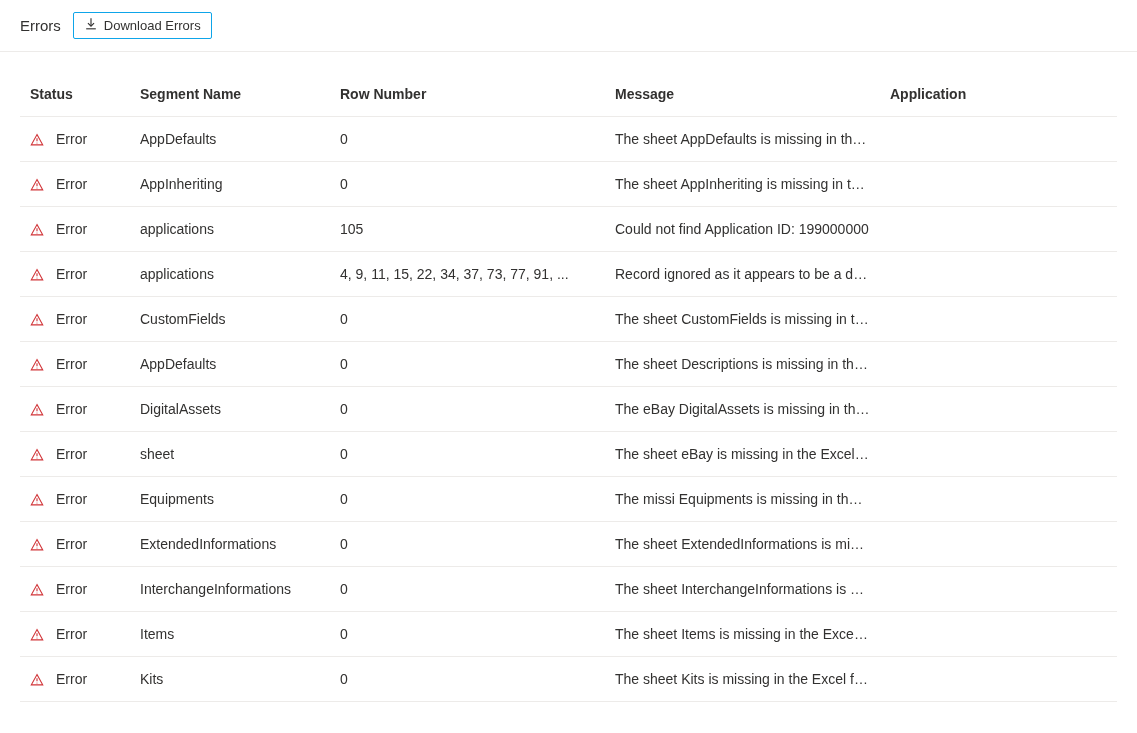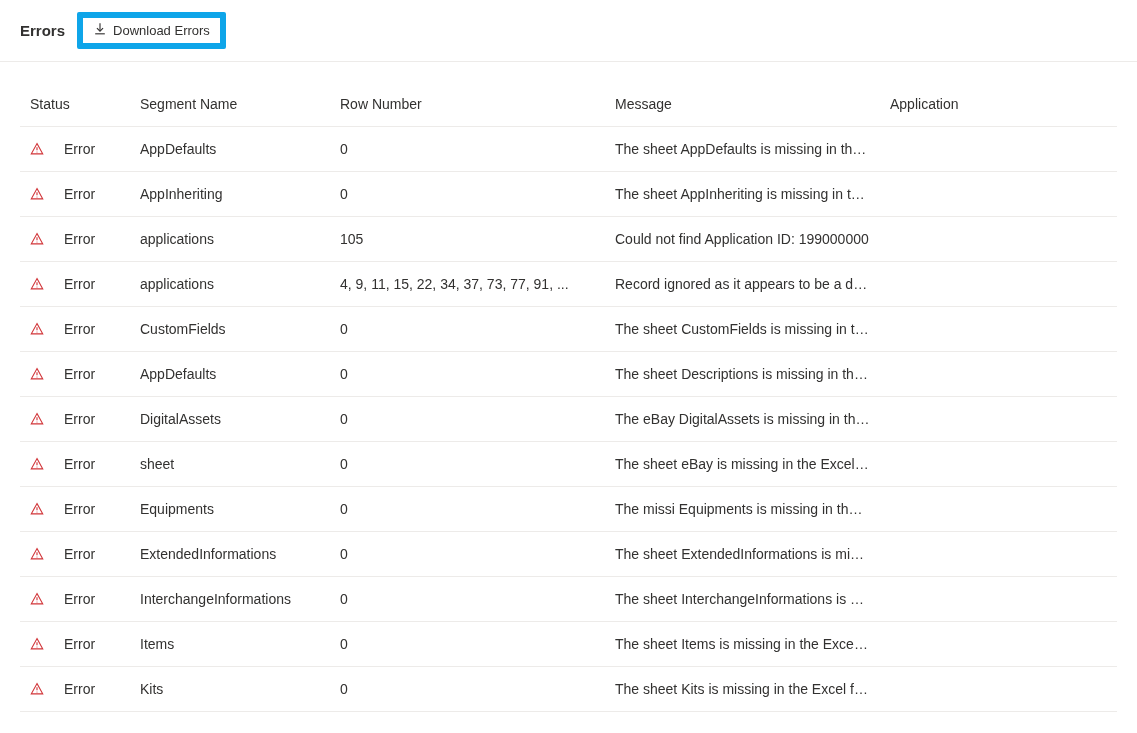--- a/index.html
+++ b/index.html
@@ -15,28 +15,28 @@
       width: 1137px;
     }
     .header {
       display: flex;
       align-items: center;
       padding: 12px 20px;
       border-bottom: 1px solid #edebe9;
       gap: 12px;
     }
     .header-title {
-      font-weight: 700;
+      font-weight: 400;
       font-size: 15px;
     }
     .download-btn {
       display: inline-flex;
       align-items: center;
       gap: 6px;
-      border: 6px solid #0ea5e9;
+      border: 1px solid #0ea5e9;
       background: #fff;
       padding: 4px 10px;
       font-size: 13px;
       border-radius: 2px;
       cursor: pointer;
       font-family: inherit;
       color: #323130;
     }
     .download-btn svg {
       width: 14px;
@@ -45,21 +45,21 @@
     .table-wrap {
       padding: 20px 20px 0 20px;
     }
     table {
       width: 100%;
       border-collapse: collapse;
       table-layout: fixed;
     }
     thead th {
       text-align: left;
-      font-weight: 400;
+      font-weight: 700;
       font-size: 14px;
       padding: 14px 10px;
       color: #323130;
       background: #fff;
       border-bottom: 1px solid #edebe9;
     }
     tbody td {
       padding: 14px 10px;
       border-bottom: 1px solid #edebe9;
       vertical-align: middle;
@@ -68,22 +68,22 @@
       overflow: hidden;
       text-overflow: ellipsis;
     }
     .col-status { width: 110px; }
     .col-segment { width: 200px; }
     .col-row { width: 275px; }
     .col-message { width: 275px; }
     .col-explanation { width: auto; }
     .status-cell {
       display: flex;
-      align-items: center;
-      gap: 20px;
+      align-items: flex-end;
+      gap: 12px;
     }
     .error-icon {
       color: #d13438;
       display: inline-flex;
       align-items: center;
     }
     .error-icon svg {
       width: 14px;
       height: 14px;
     }

